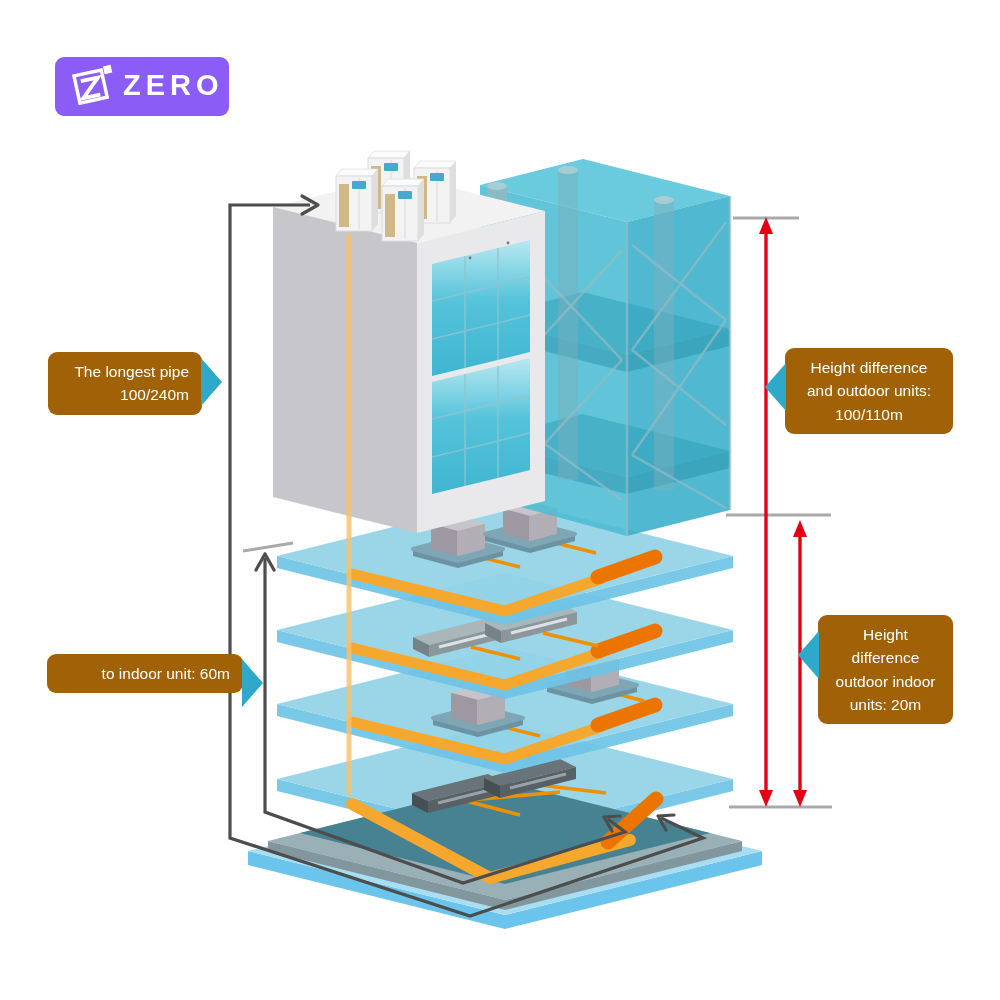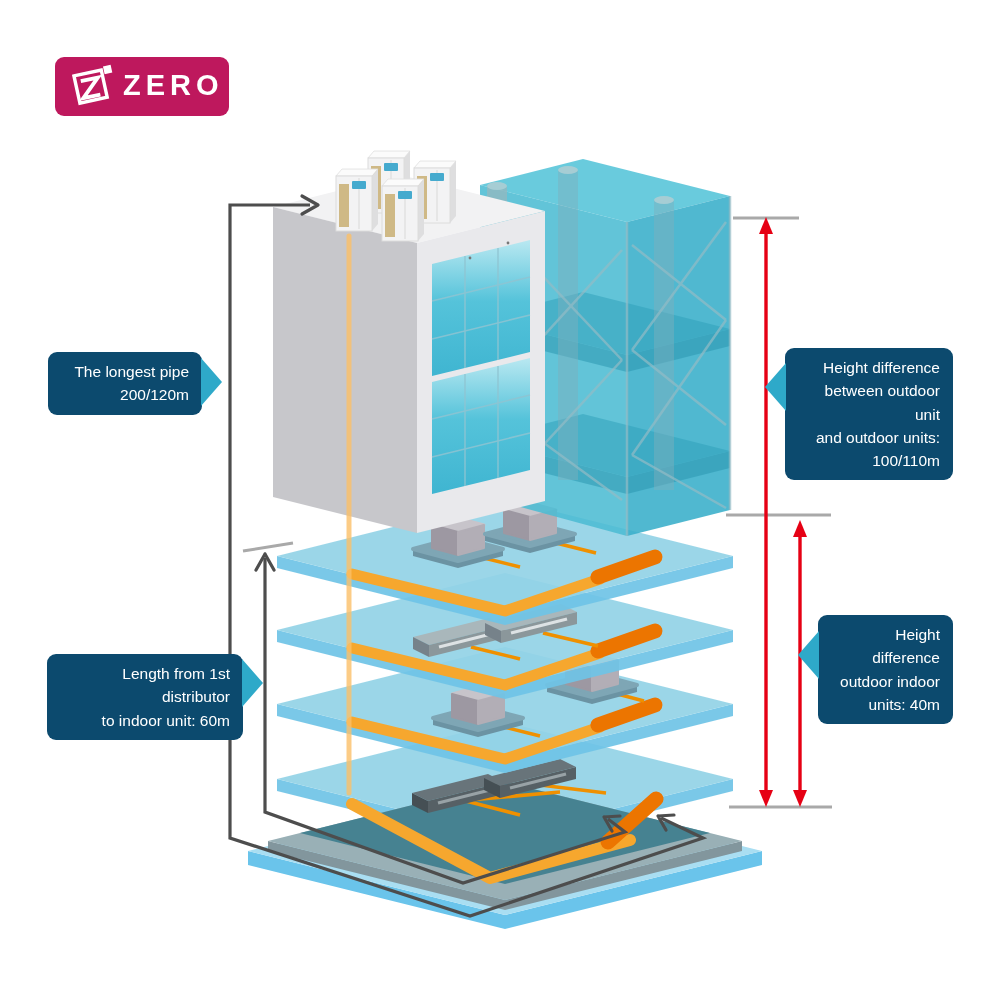--- a/index.html
+++ b/index.html
@@ -1,33 +1,33 @@
 <!DOCTYPE html>
 <html><head>
 <meta charset="utf-8">
 <style>
   html,body{margin:0;padding:0;background:#ffffff;}
   #page{position:relative;width:1000px;height:1000px;background:#ffffff;overflow:hidden;
         font-family:"Liberation Sans", sans-serif;}
   svg.scene{position:absolute;left:0;top:0;}
 
   
-  .logo{position:absolute;left:55px;top:57px;width:174px;height:59px;background:#be185d;
+  .logo{position:absolute;left:55px;top:57px;width:174px;height:59px;background:#8b5cf6;
         border-radius:9px;display:flex;align-items:center;gap:9px;padding-left:13px;box-sizing:border-box;}
   .logo-text{color:#ffffff;font-size:29px;font-weight:bold;letter-spacing:5px;padding-bottom:2px;}
 
   
-  .callout{position:absolute;background:#0c4a6e;color:#ffffff;border-radius:9px;
+  .callout{position:absolute;background:#a16207;color:#ffffff;border-radius:9px;
            font-size:15.5px;line-height:1.5;padding:8px 13px;box-sizing:border-box;}
   .callout .tip{position:absolute;width:0;height:0;border-top:24px solid transparent;
                 border-bottom:24px solid transparent;}
   .tip-r{right:-20px;border-left:21px solid #2ea9c9;}
   .tip-l{left:-20px;border-right:21px solid #2ea9c9;}
   .ta-r{text-align:right;}
-  .ta-l{text-align:right;}
+  .ta-l{text-align:center;}
   #callout-longest{left:48px;top:352px;width:154px;}
   #callout-longest .tip{top:6px;}
   #callout-distrib{left:47px;top:654px;width:196px;}
   #callout-distrib .tip{top:5px;}
   #callout-outdoor{left:785px;top:348px;width:168px;}
   #callout-outdoor .tip{top:15px;}
   #callout-indoor{left:818px;top:615px;width:135px;}
   #callout-indoor .tip{top:16px;}
 </style>
 </head>
@@ -247,38 +247,36 @@
   <svg width="46" height="46" viewBox="0 0 54 54">
     <path d="M7,14 L39,7 L46,39 L14,46 Z" fill="none" stroke="#ffffff" stroke-width="4"></path>
     <path d="M15,20 L35,16 L18,40 L38,36" fill="none" stroke="#ffffff" stroke-width="4.5"></path>
     <polygon points="41,3 50,1 52,10 43,12" fill="#ffffff"></polygon>
   </svg>
   <span class="logo-text">ZERO</span>
 </div>
 
 <div class="callout ta-r" id="callout-longest">
   <div>The longest pipe</div>
-  <div>200/120m</div>
+  <div>100/240m</div>
   <i class="tip tip-r"></i>
 </div>
 
 <div class="callout ta-r" id="callout-distrib">
-  <div>Length from 1st distributor</div>
   <div>to indoor unit: 60m</div>
   <i class="tip tip-r"></i>
 </div>
 
 <div class="callout ta-l" id="callout-outdoor">
   <div>Height difference</div>
-  <div>between outdoor unit</div>
   <div>and outdoor units:</div>
   <div>100/110m</div>
   <i class="tip tip-l"></i>
 </div>
 
 <div class="callout ta-l" id="callout-indoor">
   <div>Height difference</div>
   <div>outdoor indoor</div>
-  <div>units: 40m</div>
+  <div>units: 20m</div>
   <i class="tip tip-l"></i>
 </div>
 
 </div>
 
 </body></html>

